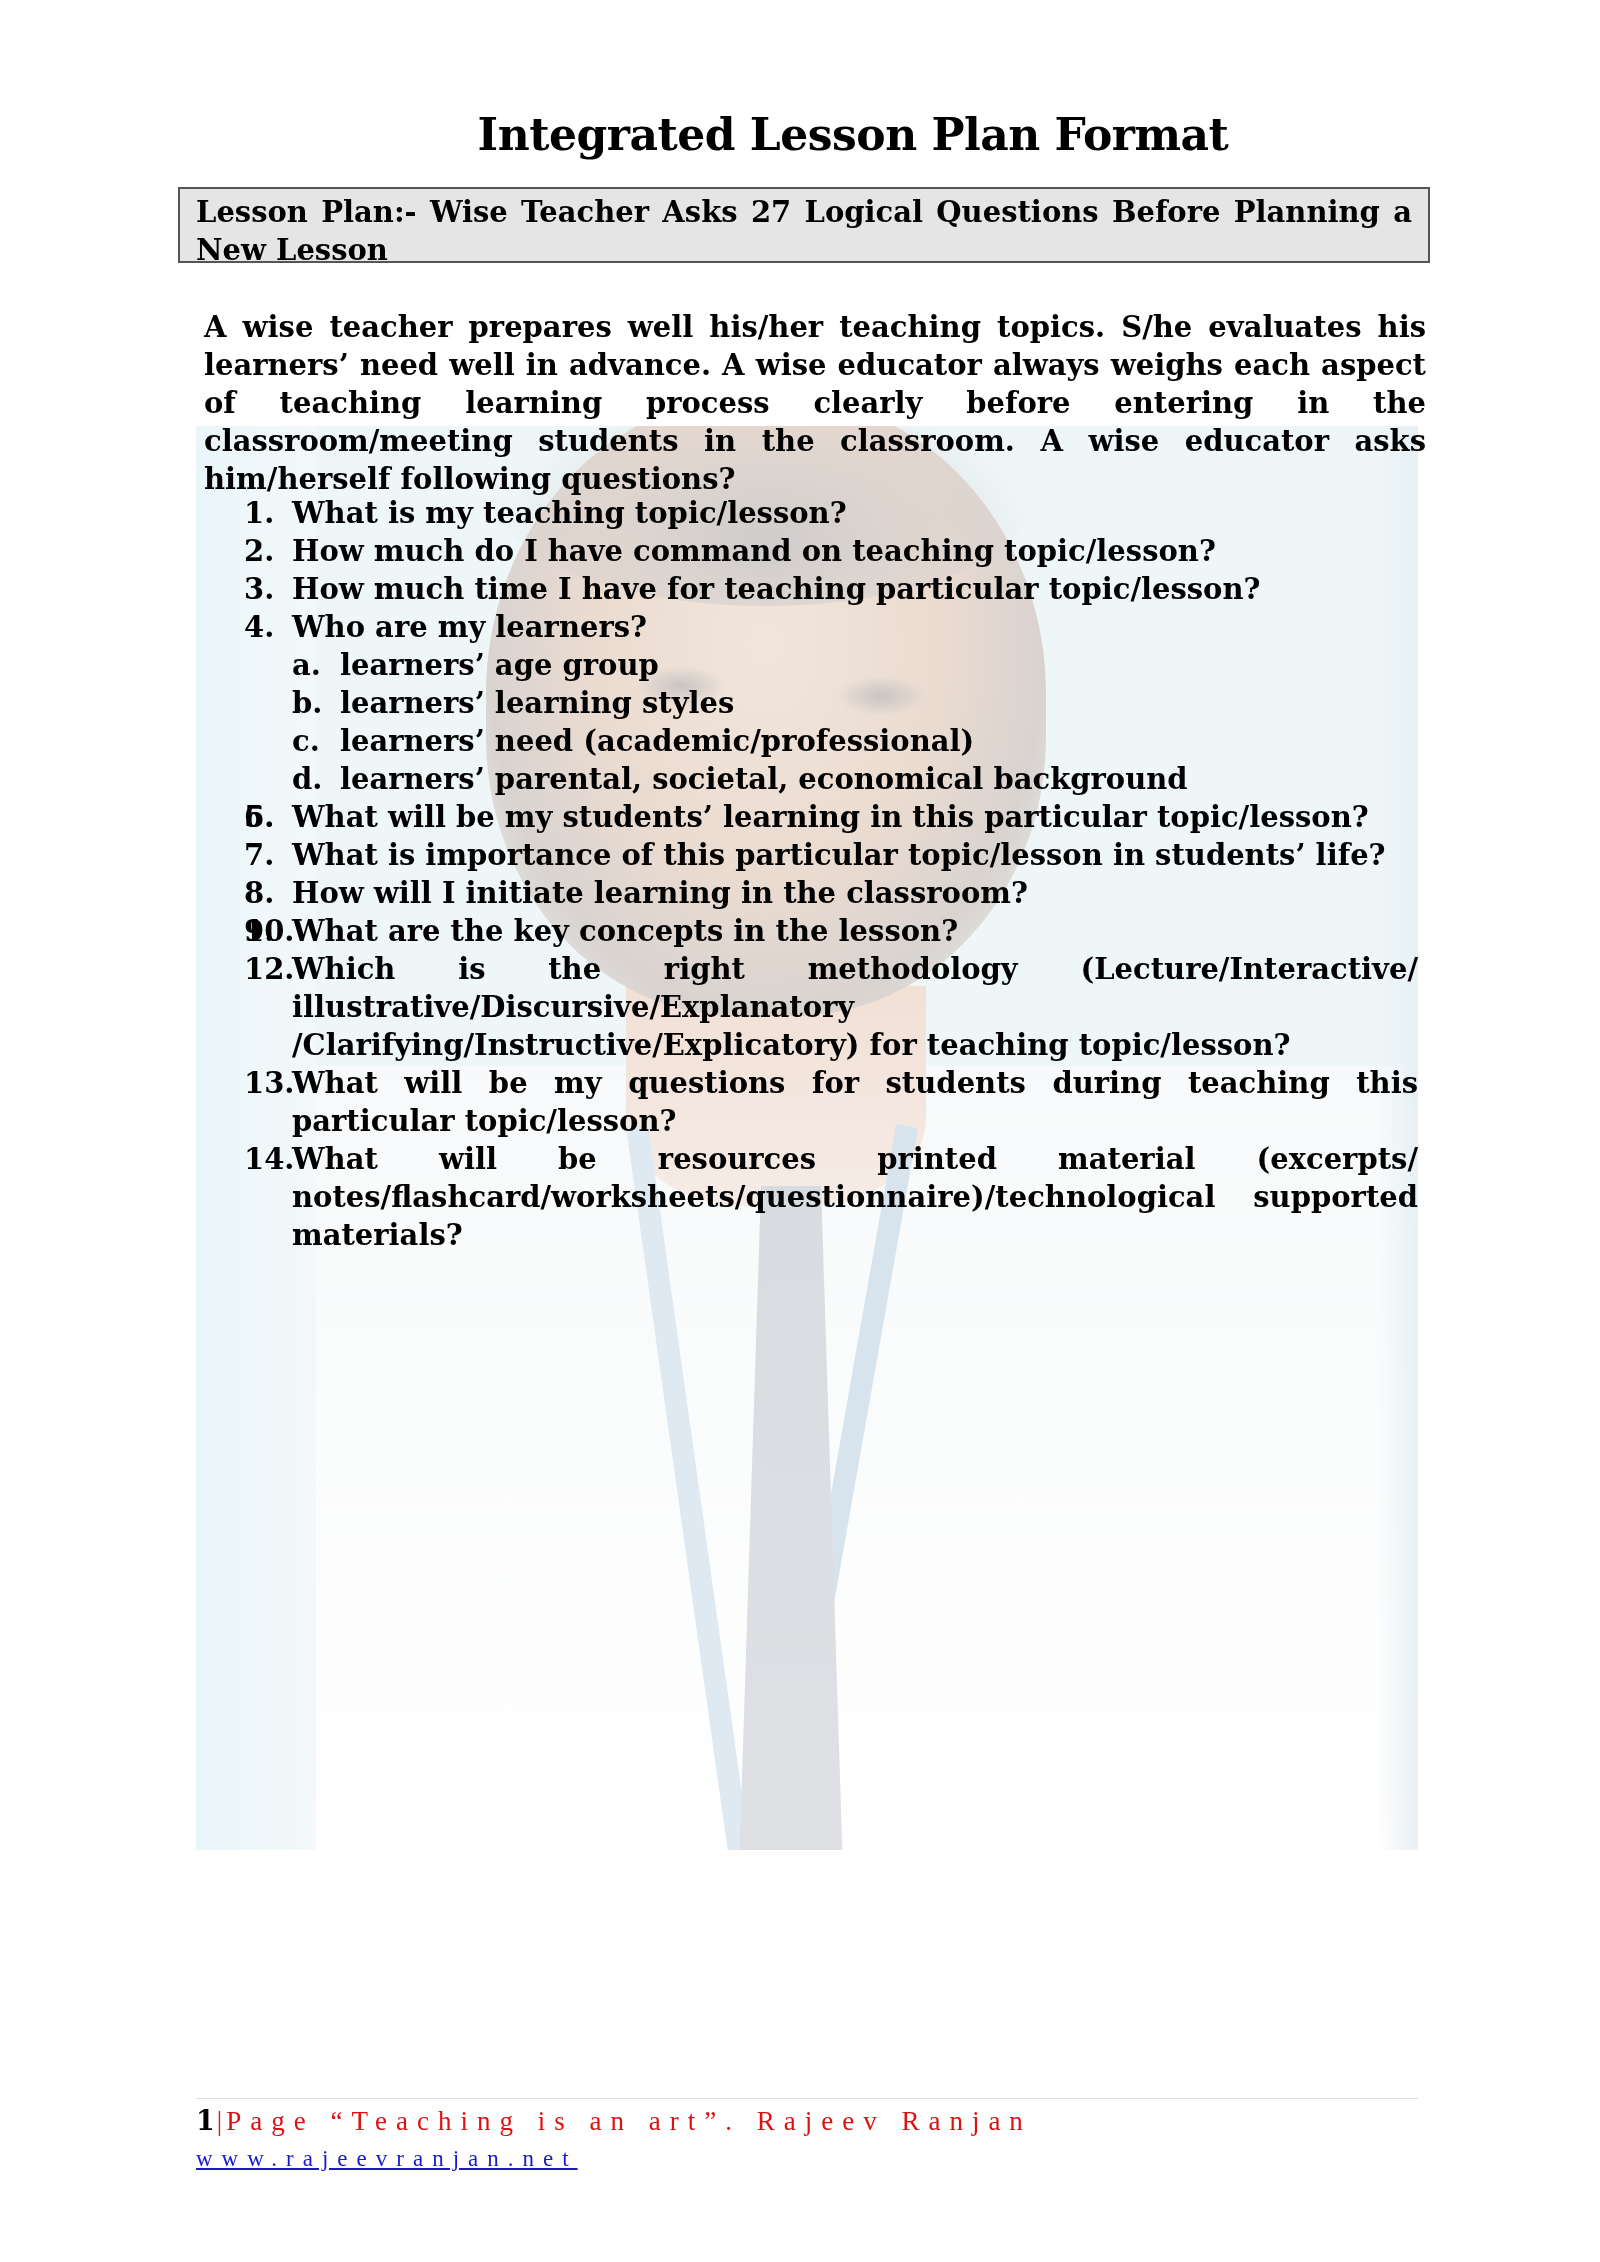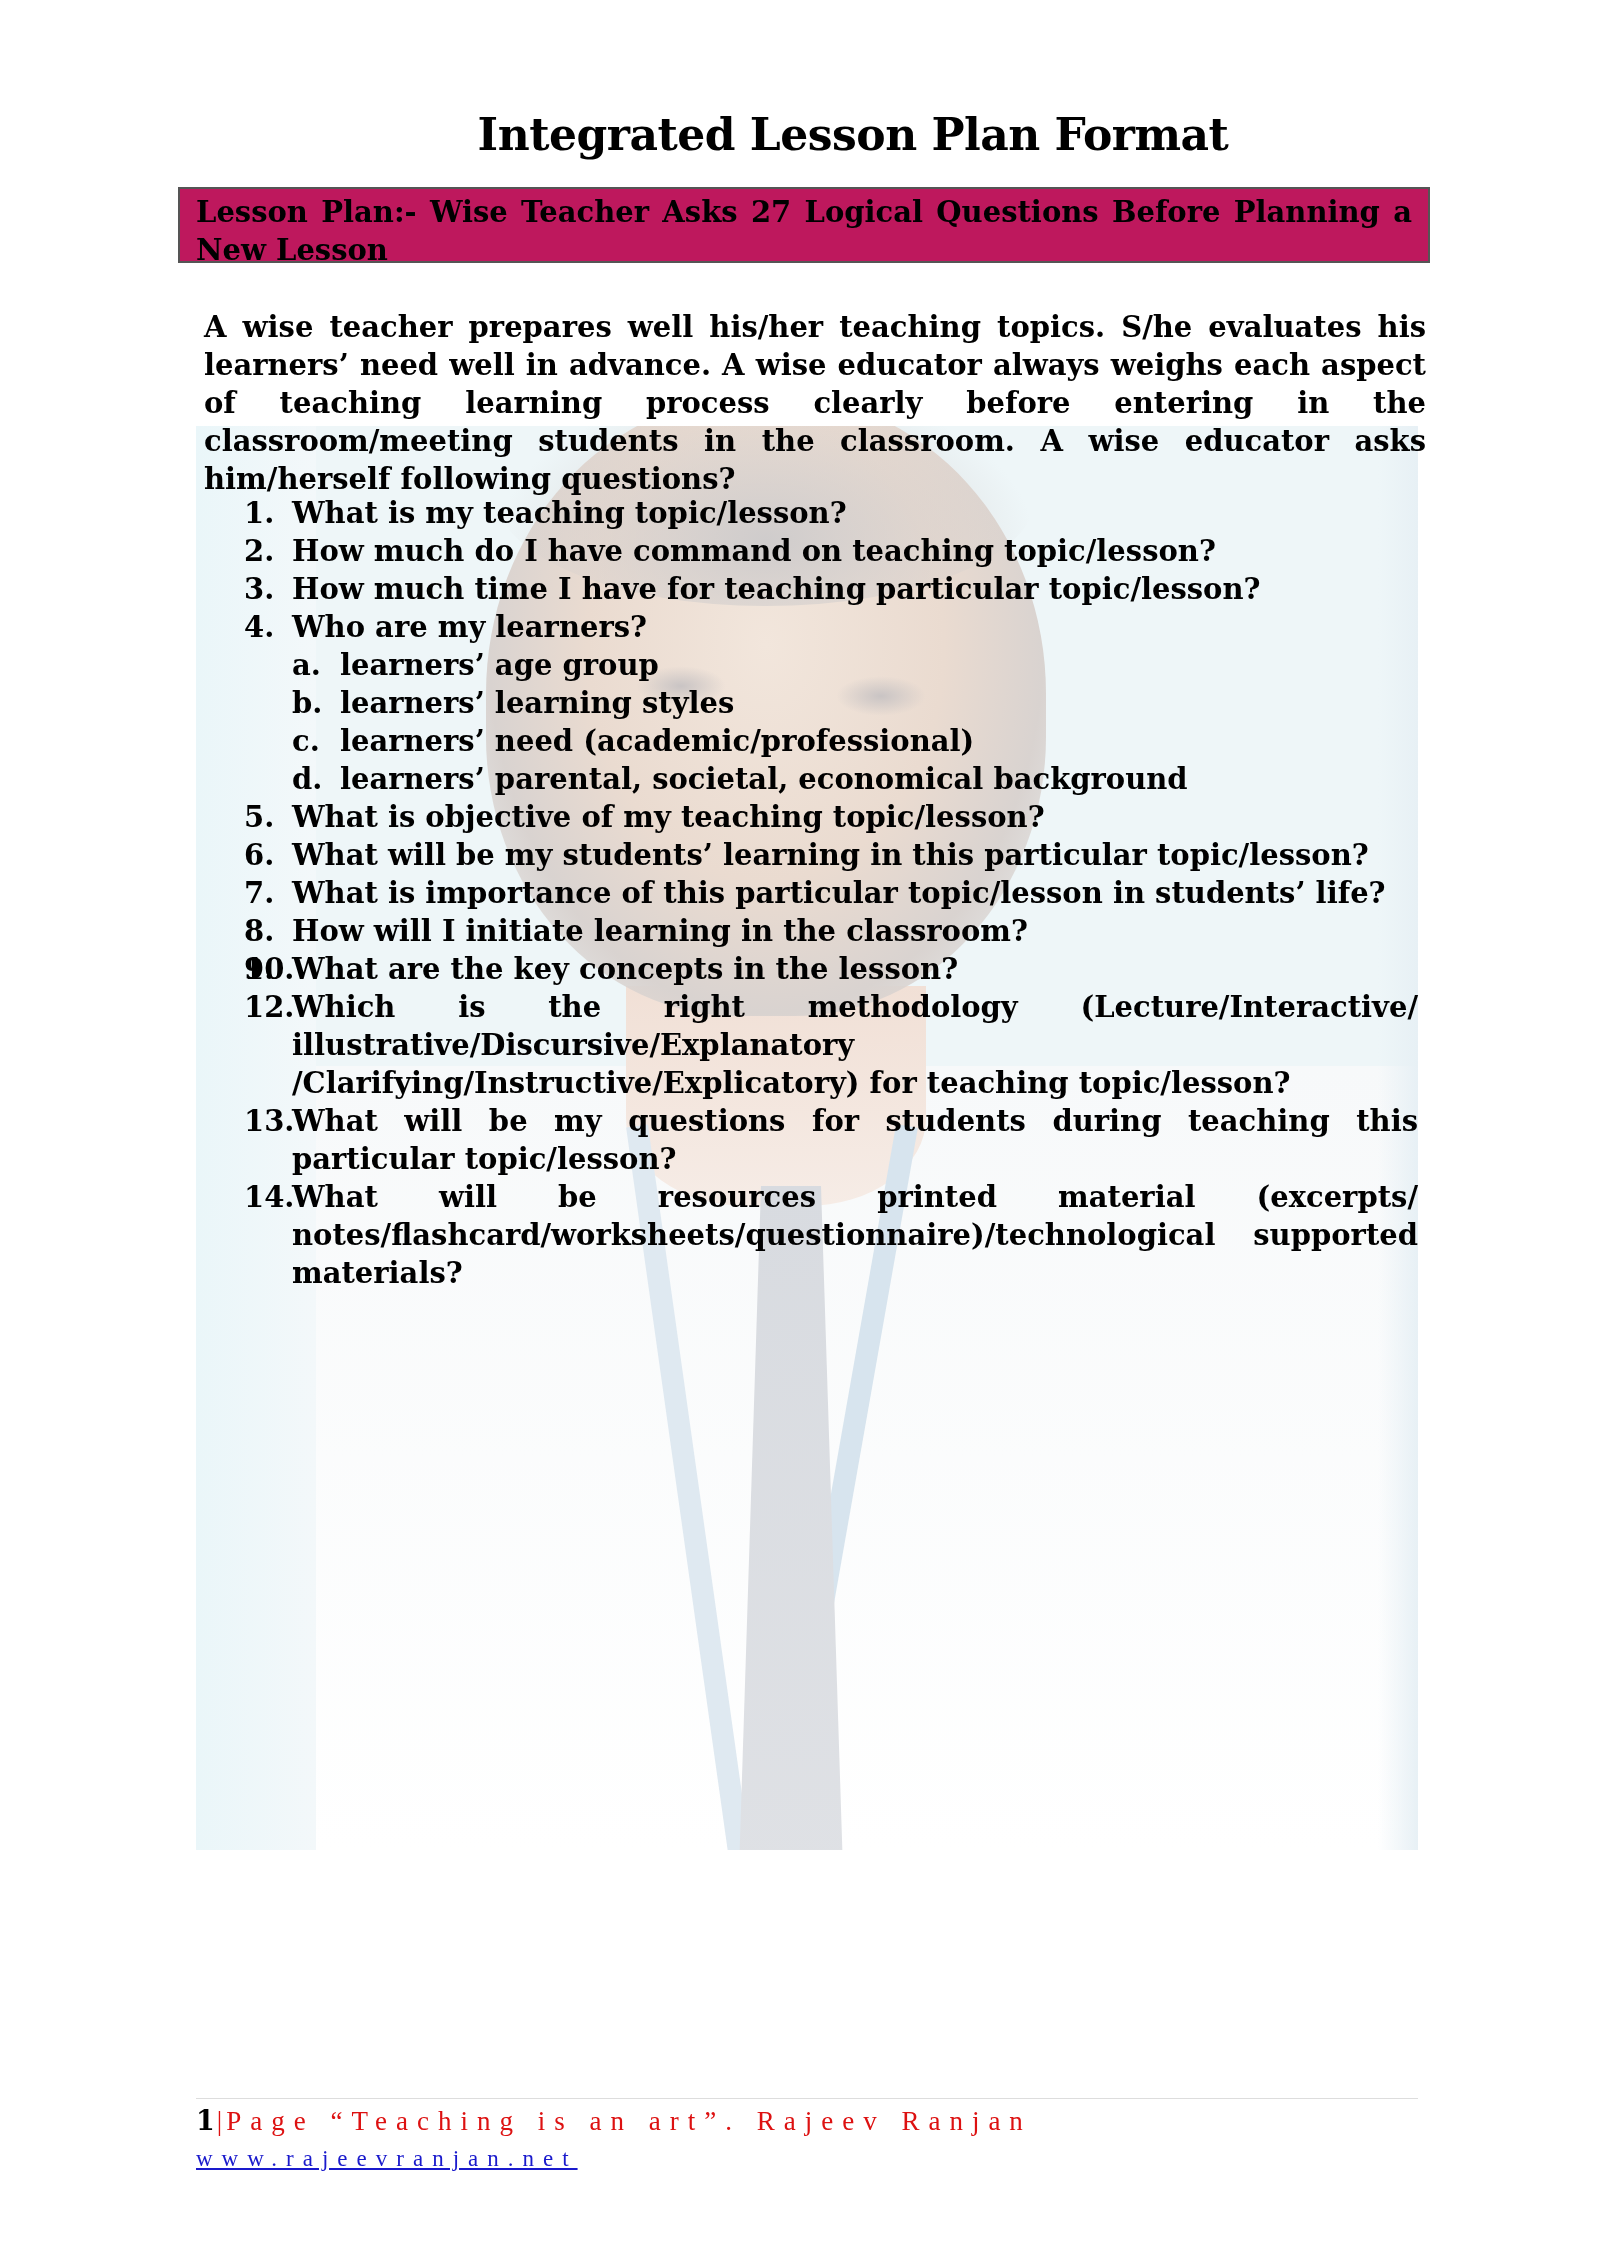--- a/index.html
+++ b/index.html
@@ -35,21 +35,21 @@
 
     .content { position: absolute; left: 0; top: 0; width: 1600px; }
 
     .title { position:absolute; left:0; width:1600px; top:92px; text-align:center;
              font-family: "DejaVu Serif", "Liberation Serif", serif; font-weight:bold;
              font-size:44px; letter-spacing:-0.5px; color:#000; }
 
     .lesson-box { position:absolute; left:178px; top:187px; width:1252px; height:76px;
                   border:2px solid #555; box-sizing:border-box; padding:4px 16px 0 16px;
                   font-weight:bold; font-size:29px; line-height:38px; text-align:justify;
-                  text-align-last:left; color:#000; background:#be185d; }
+                  text-align-last:left; color:#000; background:#e5e5e5; }
 
     .intro { position:absolute; left:196px; top:300px; width:1222px;
              font-weight:bold; font-size:29px; line-height:38px; text-align:justify; color:#000; }
 
     .qlist { position:absolute; left:196px; top:494px; width:1222px; margin:0; padding:0;
              list-style:none; font-weight:bold; font-size:29px; line-height:38px; color:#000; }
     .qitem { position:relative; padding-left:96px; text-align:justify; }
     .qnum  { position:absolute; left:48px; top:0; }
     .sublist { list-style:none; margin:0; padding:0; }
     .subitem { position:relative; padding-left:48px; }
@@ -94,21 +94,21 @@
     <li class="qitem"><span class="qnum">2.</span><span>How much do I have command on teaching topic/lesson?</span></li>
     <li class="qitem"><span class="qnum">3.</span><span>How much time I have for teaching particular topic/lesson?</span></li>
     <li class="qitem"><span class="qnum">4.</span><span>Who are my learners?</span>
       <ul class="sublist">
         <li class="subitem"><span class="subletter">a.</span><span>learners’ age group</span></li>
         <li class="subitem"><span class="subletter">b.</span><span>learners’ learning styles</span></li>
         <li class="subitem"><span class="subletter">c.</span><span>learners’ need (academic/professional)</span></li>
         <li class="subitem"><span class="subletter">d.</span><span>learners’ parental, societal, economical background</span></li>
       </ul>
     </li>
-    <li class="qitem"><span class="qnum">5.</span><span>What is objective of my teaching topic/lesson?</span></li>
+    <li class="qitem"><span class="qnum">5.</span></li>
     <li class="qitem"><span class="qnum">6.</span><span>What will be my students’ learning in this particular topic/lesson?</span></li>
     <li class="qitem"><span class="qnum">7.</span><span>What is importance of this particular topic/lesson in students’ life?</span></li>
     <li class="qitem"><span class="qnum">8.</span><span>How will I initiate learning in the classroom?</span></li>
     <li class="qitem"><span class="qnum">9.</span></li>
     <li class="qitem"><span class="qnum">10.</span><span>What are the key concepts in the lesson?</span></li>
     <li class="qitem"><span class="qnum">12.</span><span>Which is the right methodology (Lecture/Interactive/ illustrative/Discursive/Explanatory /Clarifying/Instructive/Explicatory) for teaching topic/lesson?</span></li>
     <li class="qitem"><span class="qnum">13.</span><span>What will be my questions for students during teaching this particular topic/lesson?</span></li>
     <li class="qitem"><span class="qnum">14.</span><span>What will be resources printed material (excerpts/ notes/flashcard/worksheets/questionnaire)/technological supported materials?</span></li>
   </ol>
 

